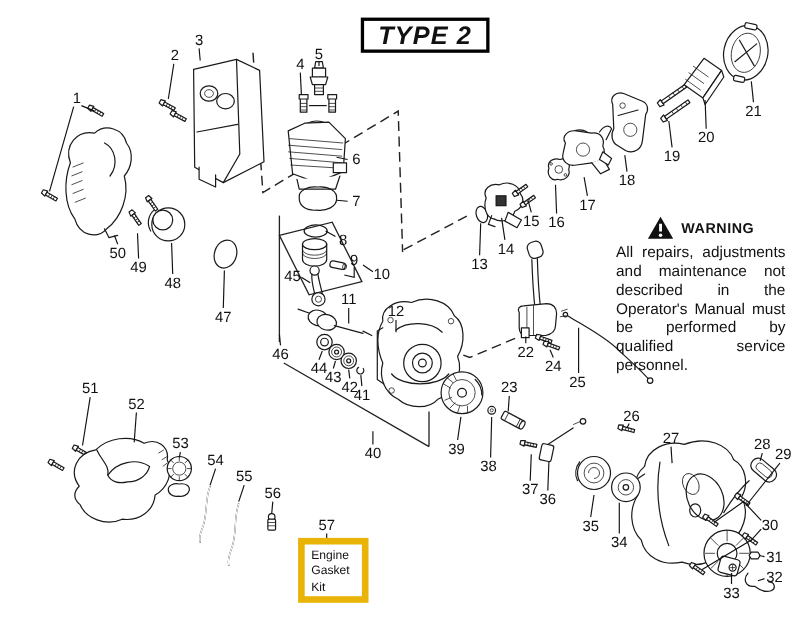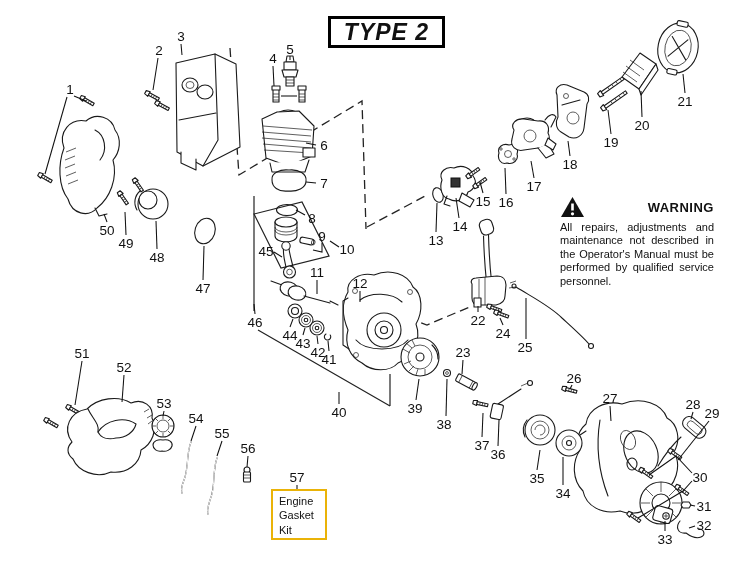--- a/index.html
+++ b/index.html
@@ -11,24 +11,24 @@
   .thin{fill:none;stroke:#1a1a1a;stroke-width:.7;}
   .dash{fill:none;stroke:#222;stroke-width:1.3;stroke-dasharray:9 5;}
   .bnd{fill:none;stroke:#222;stroke-width:1.2;}
   #leader-layer polyline{fill:none;stroke:#111;stroke-width:1.05;}
   #callout-layer text{font-family:"Liberation Sans",sans-serif;font-size:13.5px;fill:#111;
                       text-anchor:middle;dominant-baseline:central;}
   .type-box{position:absolute;left:328px;top:16px;width:111px;height:26px;border:3.5px solid #000;
             display:flex;align-items:center;justify-content:center;font-weight:bold;font-size:23px;
             letter-spacing:1px;font-style:italic;}
   .warning{position:absolute;left:560px;top:196px;width:154px;}
-  .warning-head{display:flex;align-items:center;justify-content:space-between;gap:6px;margin-bottom:3px;}
+  .warning-head{display:flex;align-items:center;justify-content:center;gap:6px;margin-bottom:3px;}
   .warning-head .wtitle{font-weight:bold;font-size:13px;letter-spacing:.5px;}
-  .warning-body{font-size:11px;line-height:1.22;text-align:justify;}
-  .kit-box{position:absolute;left:271px;top:489px;width:44px;height:41px;border:2px solid #eab308;
+  .warning-body{font-size:14px;line-height:1.22;text-align:justify;}
+  .kit-box{position:absolute;left:271px;top:489px;width:44px;height:41px;border:6px solid #eab308;
            padding:3px 2px 3px 6px;font-size:11px;line-height:1.3;}
 </style>
 </head>
 <body>
 
 <div class="stage">
 
 <svg id="diagram" width="734" height="565" viewBox="0 0 734 565" xmlns="http://www.w3.org/2000/svg">
   <defs>
     <g id="sym-screw">

